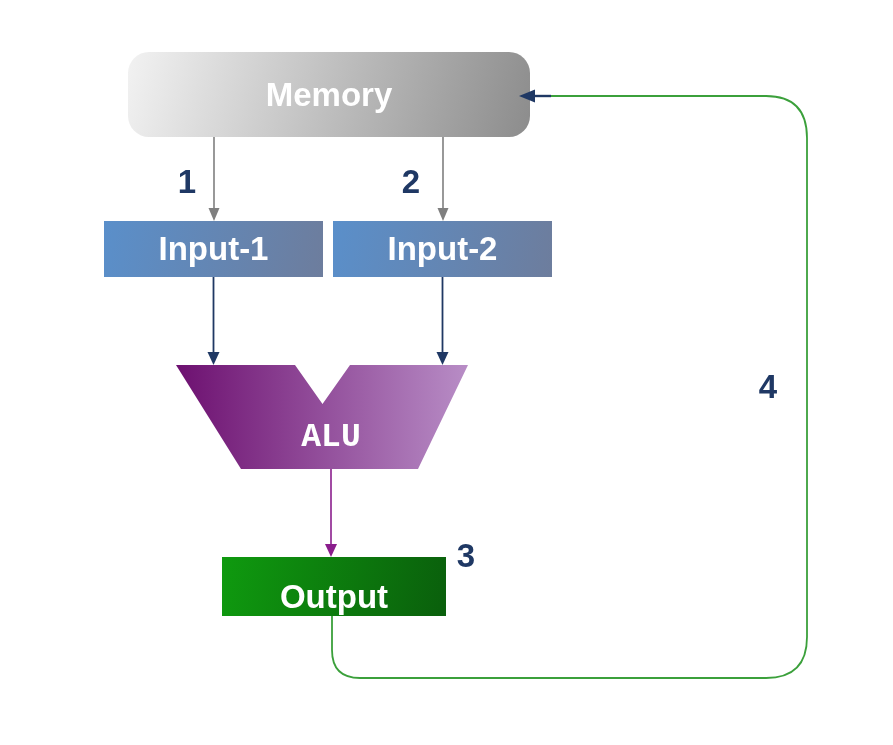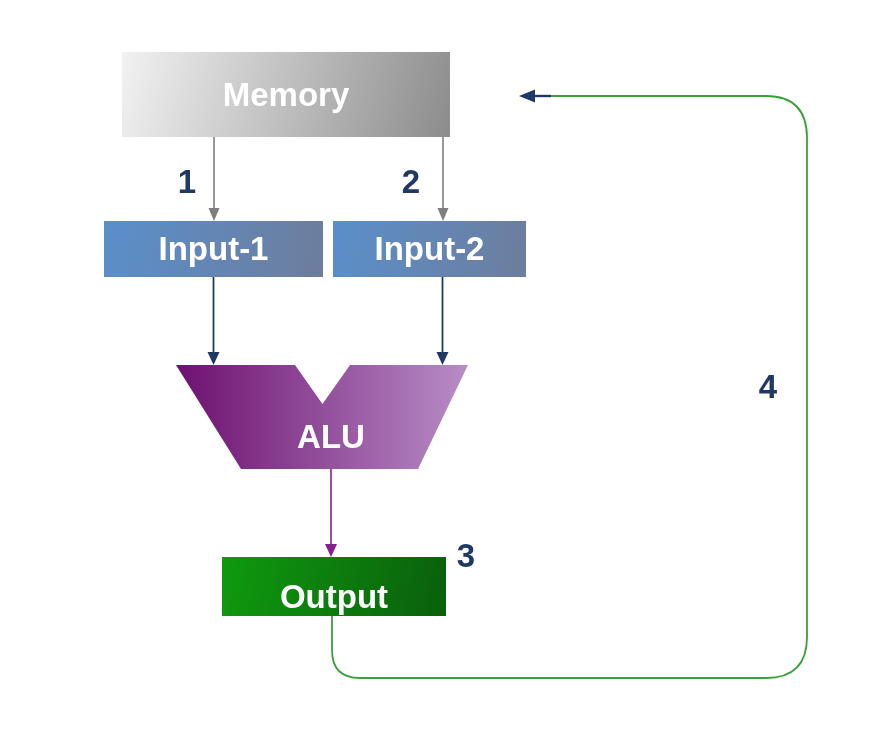--- a/index.html
+++ b/index.html
@@ -26,44 +26,46 @@
   .node {
     position: absolute;
     display: flex;
     align-items: center;
     justify-content: center;
     color: var(--node-text-color, #ffffff);
     font-size: 33px;
     font-weight: 700;
   }
   .node-memory {
-    left: 122px; top: 52px; width: 328px; height: 85px;
+    left: 128px; top: 52px; width: 402px; height: 85px;
     background: linear-gradient(105deg, var(--memory-grad-start, #f2f2f2), var(--memory-grad-end, #8c8c8c));
+    border-radius: 21px;
   }
   .node-input1 {
     left: 104px; top: 221px; width: 219px; height: 56px;
     background: linear-gradient(100deg, var(--input-grad-start, #5a8fca), var(--input-grad-end, #6d7d9d));
     text-align: center;
   }
   .node-input2 {
-    left: 333px; top: 221px; width: 193px; height: 56px;
+    left: 333px; top: 221px; width: 219px; height: 56px;
     background: linear-gradient(100deg, var(--input-grad-start, #5a8fca), var(--input-grad-end, #6d7d9d));
   }
   .node-output {
     left: 222px; top: 557px; width: 224px; height: 59px;
     background: linear-gradient(100deg, var(--output-grad-start, #0f9a0f), var(--output-grad-end, #0a5f0c));
     align-items: flex-end;
   }
   .alu-label {
     position: absolute;
     left: 331px; top: 437px;
     transform: translate(-50%, -50%);
     color: var(--node-text-color, #ffffff);
     font-size: 33px;
     font-weight: 700;
+    font-family: Liberation Mono, monospace;
   }
   .step-label {
     position: absolute;
     transform: translate(-50%, -50%);
     color: var(--step-label-color, #1f3864);
     font-size: 33px;
     font-weight: 700;
   }
   .step-1 { left: 187px; top: 182px; }
   .step-2 { left: 411px; top: 182px; }

